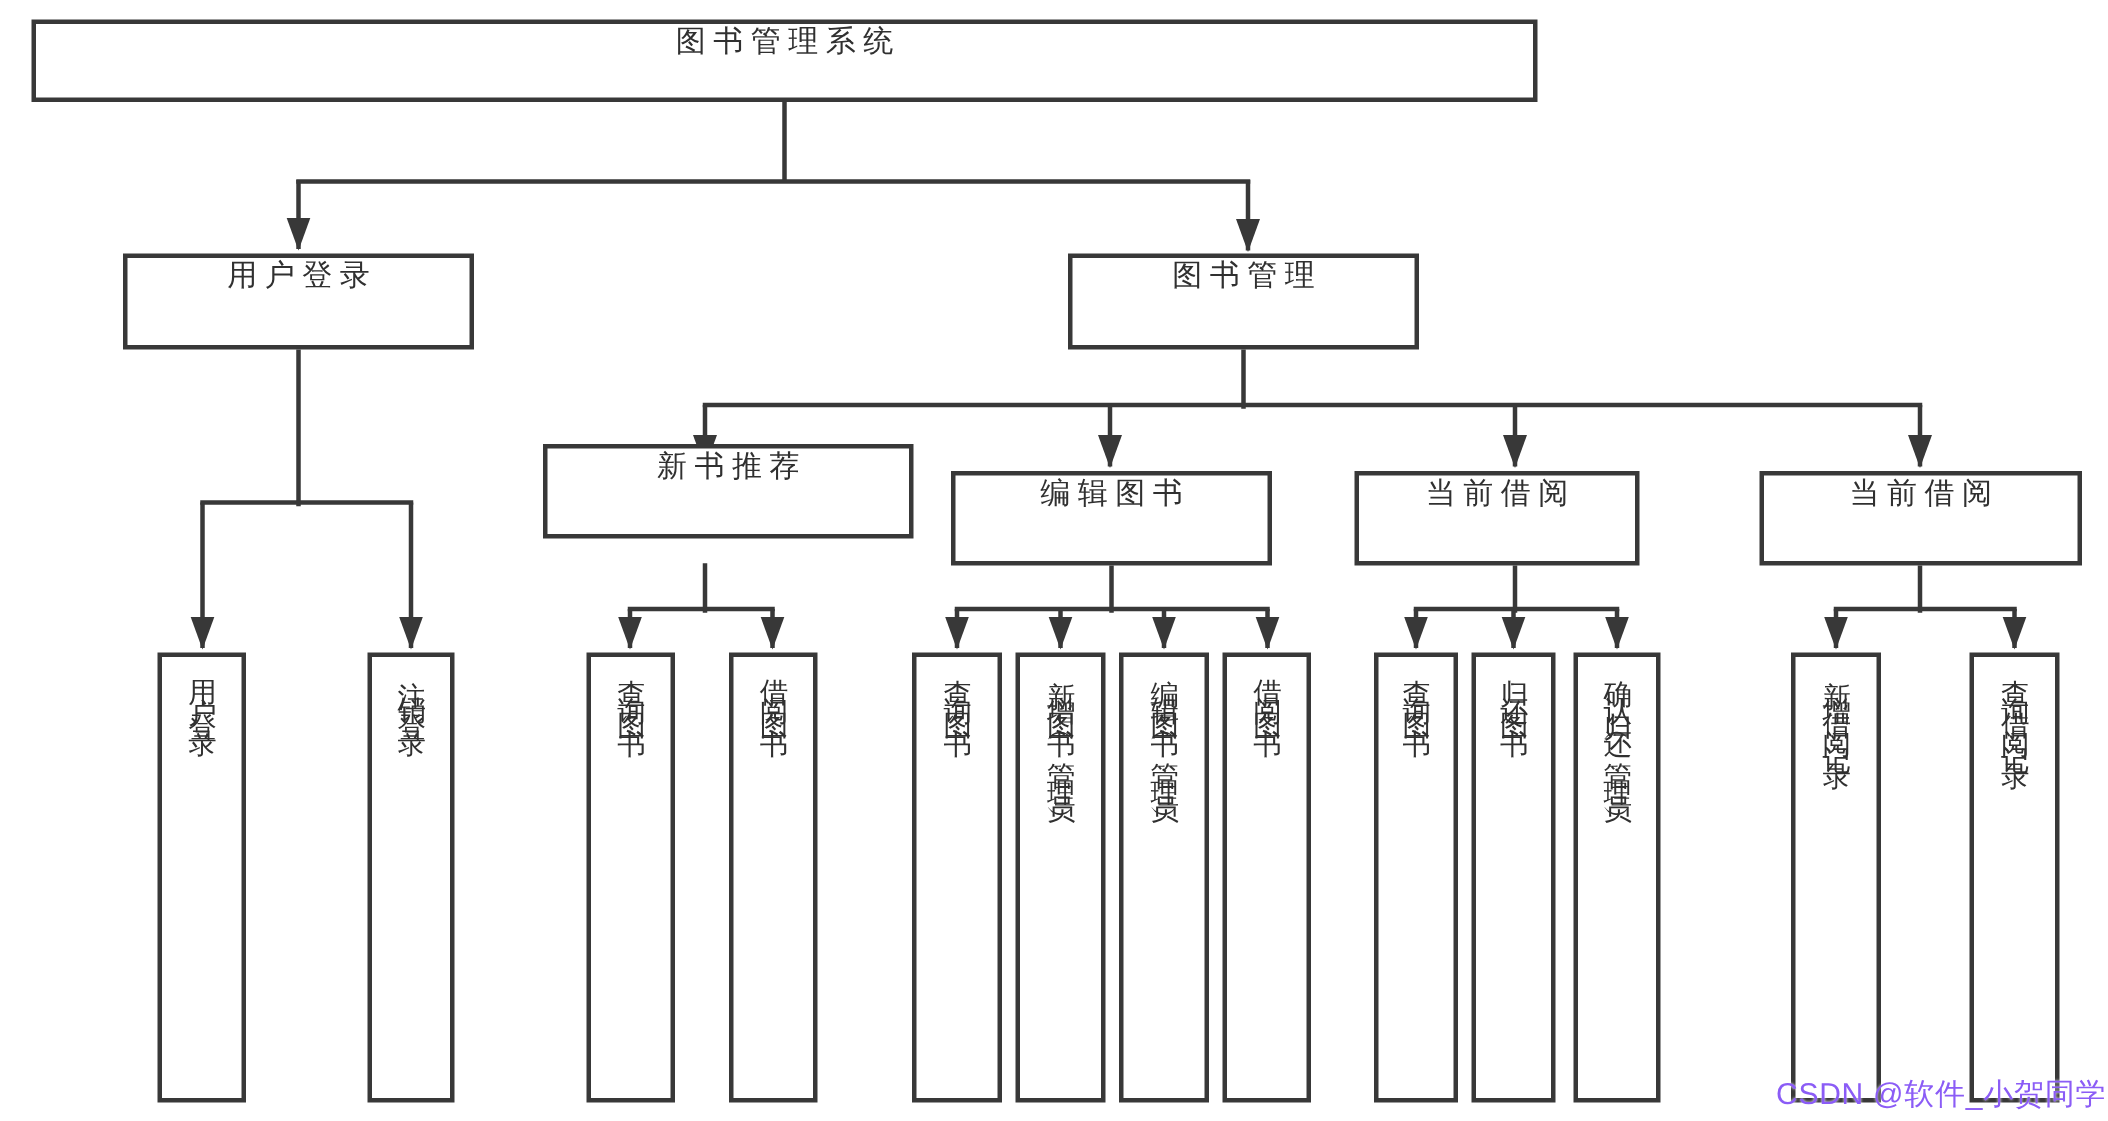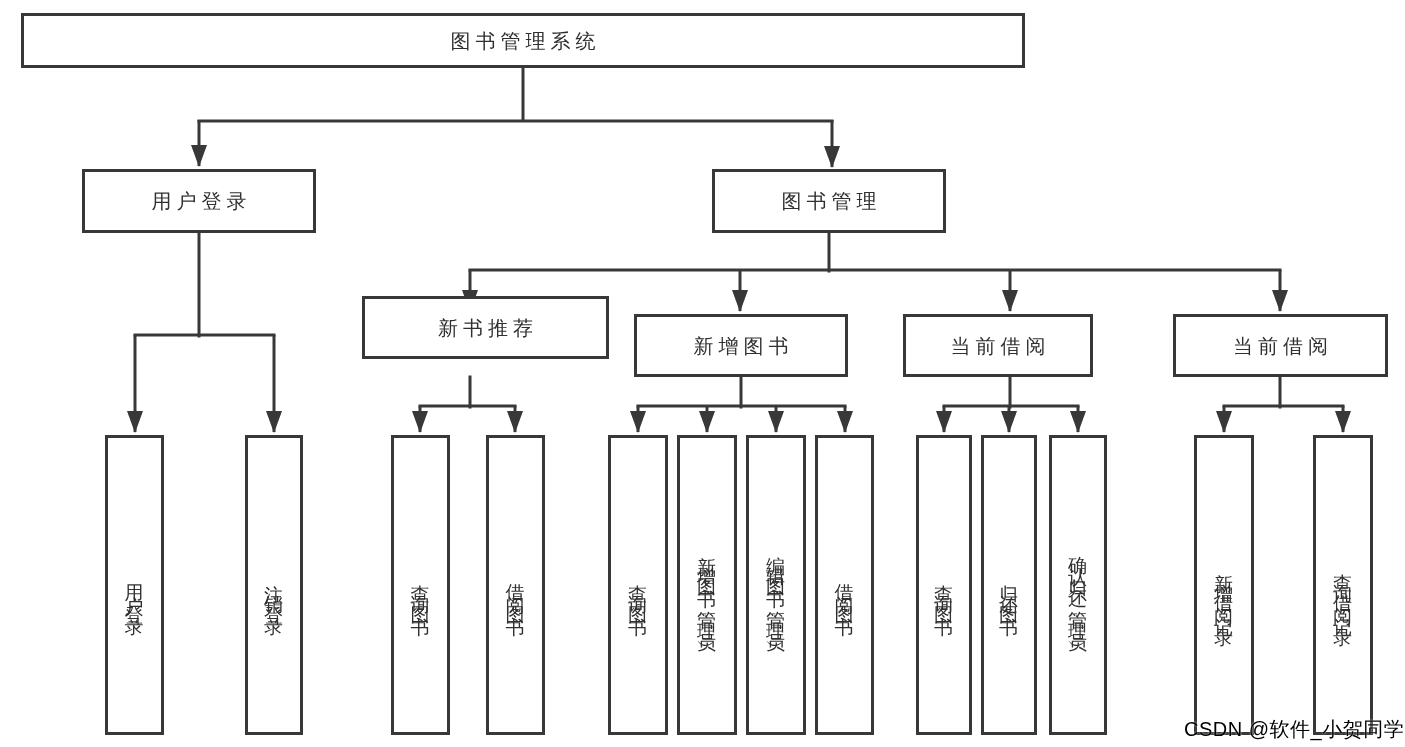--- a/index.html
+++ b/index.html
@@ -23,21 +23,20 @@
     width: 1405px;
     height: 747px;
     pointer-events: none;
   }
   .box {
     position: absolute;
     box-sizing: border-box;
     border: 3px solid #383838;
     background: #ffffff;
     display: flex;
-    align-items: center;
     justify-content: center;
     z-index: 2;
   }
   .hlabel {
     font-size: 20px;
     letter-spacing: 5px;
     text-indent: 5px;
     white-space: nowrap;
     line-height: 1.2;
   }
@@ -52,21 +51,21 @@
     line-height: 1;
     letter-spacing: 11px;
     margin-bottom: -11px;
     white-space: nowrap;
   }
   .watermark {
     position: absolute;
     left: 1184px;
     top: 716px;
     font-size: 20px;
-    color: #000000;
+    color: #8b5cf6;
     letter-spacing: 0.5px;
     white-space: nowrap;
     z-index: 5;
     text-shadow: 0 0 2px #ffffff;
   }
 </style>
 </head>
 <body>
 
 <div class="canvas">
@@ -124,21 +123,21 @@
     <span class="hlabel">用户登录</span>
   </div>
   <div class="box" style="left:712px; top:169px; width:234px; height:64px;">
     <span class="hlabel">图书管理</span>
   </div>
 
   <div class="box" style="left:362px; top:296px; width:247px; height:63px;">
     <span class="hlabel">新书推荐</span>
   </div>
   <div class="box" style="left:634px; top:314px; width:214px; height:63px;">
-    <span class="hlabel">新增图书</span>
+    <span class="hlabel">编辑图书</span>
   </div>
   <div class="box" style="left:903px; top:314px; width:190px; height:63px;">
     <span class="hlabel">当前借阅</span>
   </div>
   <div class="box" style="left:1173px; top:314px; width:215px; height:63px;">
     <span class="hlabel">当前借阅</span>
   </div>
 
   <div class="box leaf" style="left:105px; width:59px;">
     <span class="vlabel">用户登录</span>

